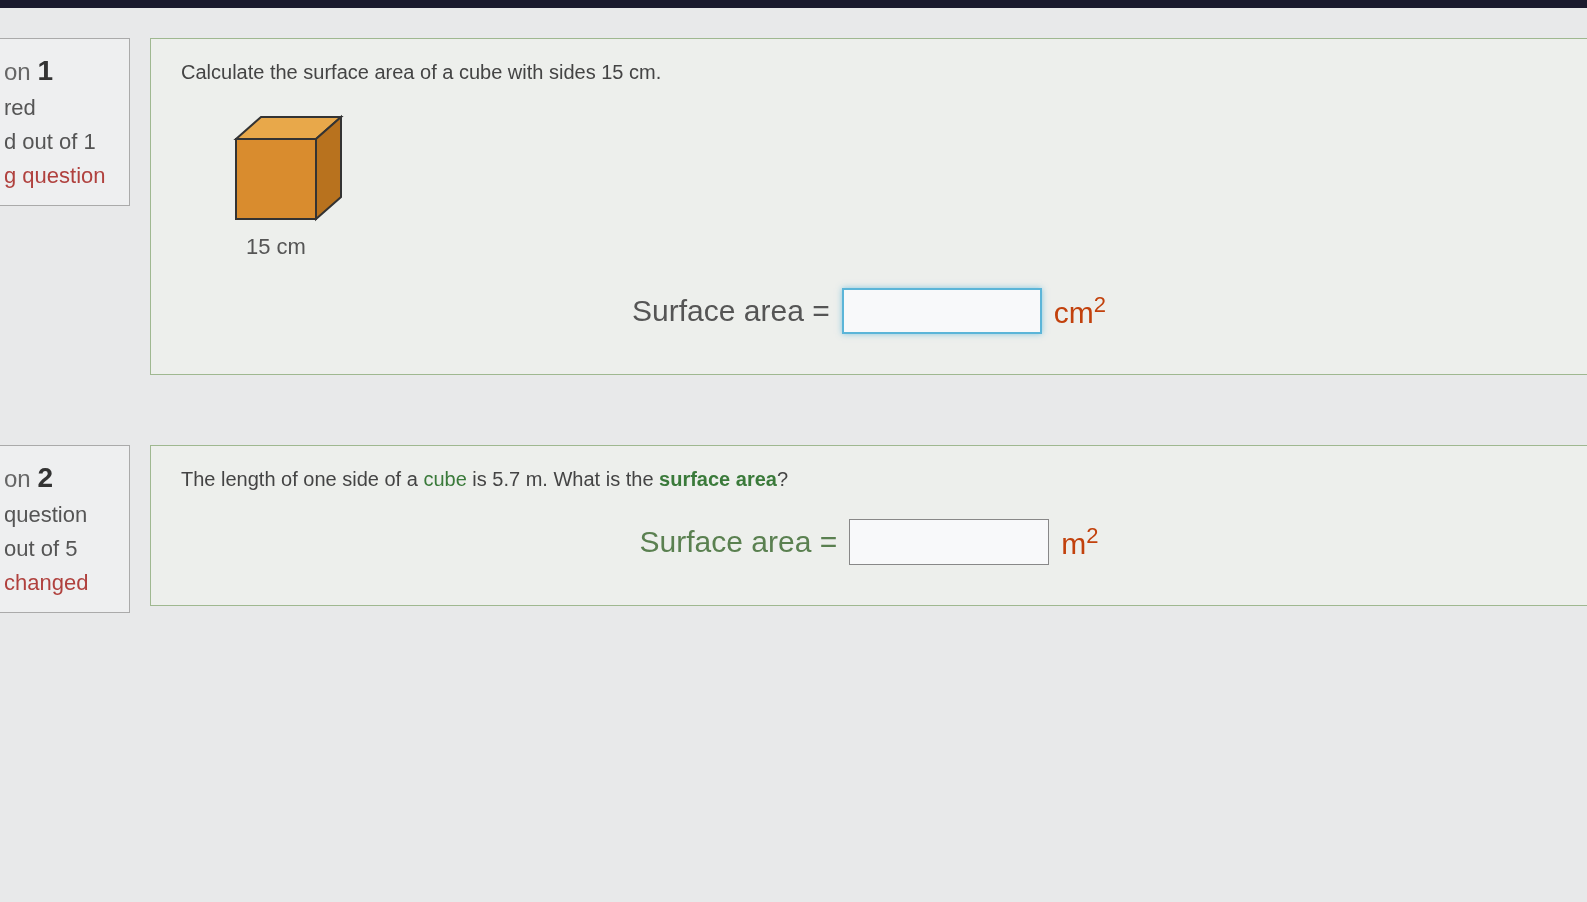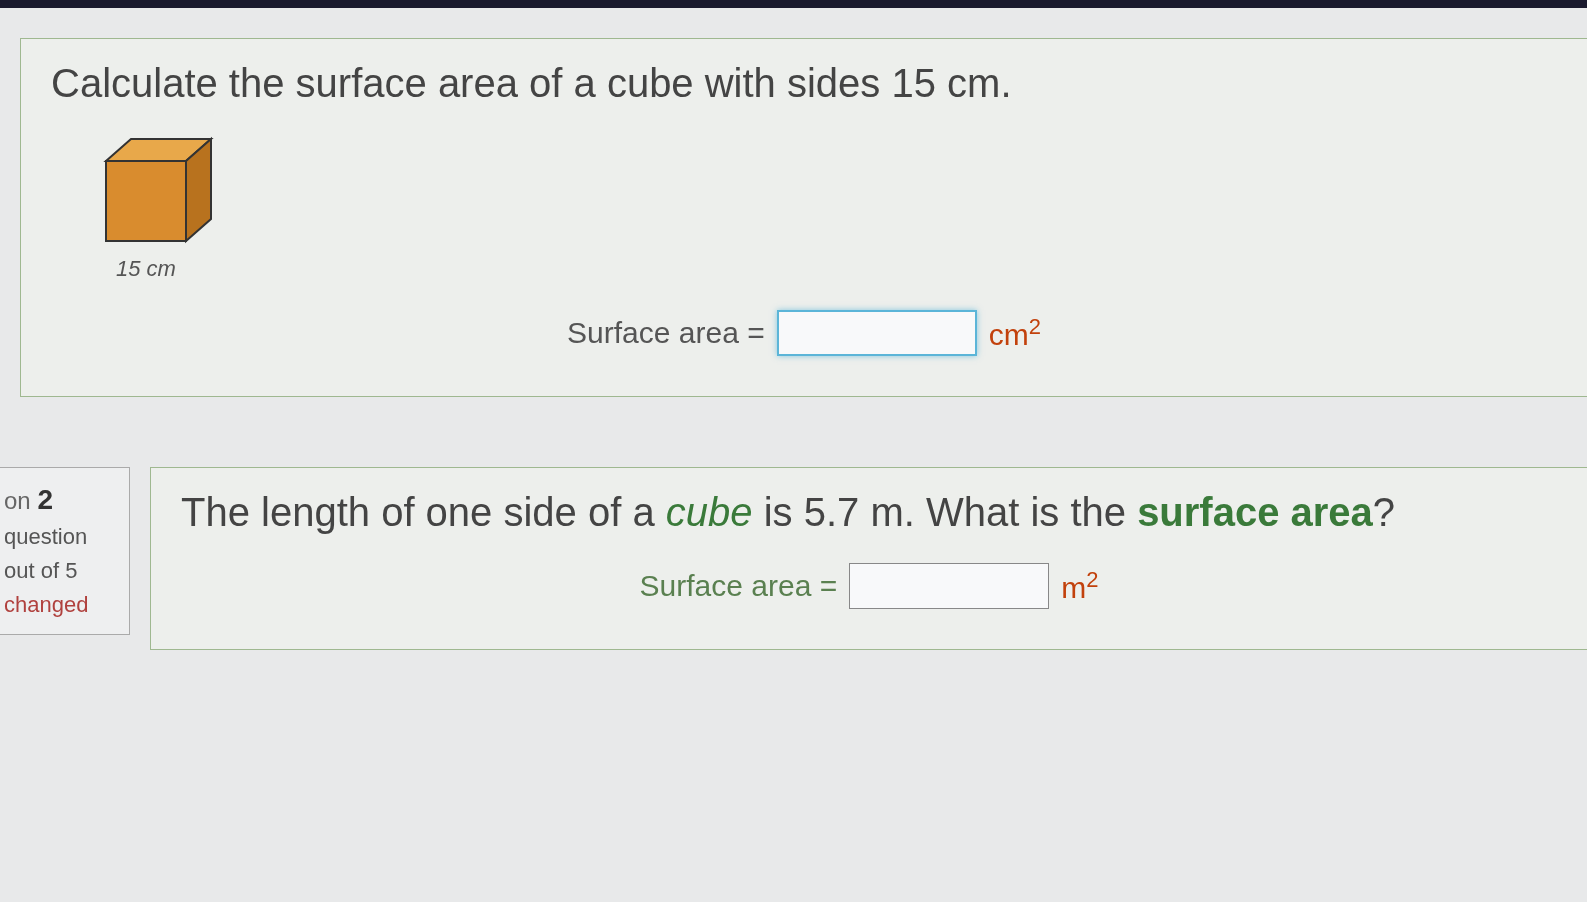--- a/index.html
+++ b/index.html
@@ -57,27 +57,26 @@
     }
     .question-box {
       flex: 1;
       margin-left: 20px;
       border: 1px solid #9fb890;
       background: #edefec;
       padding: 22px 30px 40px 30px;
       border-right: none;
     }
     .question-text {
-      font-size: 40px;
+      font-size: 20px;
       color: #444;
       margin-bottom: 25px;
     }
     .cube-wrap {
       margin-left: 35px;
-      font-style: italic;
     }
     .cube-svg {
       display: block;
     }
     .cube-label {
       font-size: 22px;
       color: #555;
       margin-top: 5px;
       margin-left: 30px;
     }
@@ -106,41 +105,49 @@
     .unit {
       font-size: 30px;
       color: #c2410c;
     }
     .unit sup {
       font-size: 22px;
       vertical-align: super;
     }
     .highlight-cube {
       color: #3a7a3a;
-      font-style: italic;
     }
     .highlight-sa {
       color: #3a7a3a;
       font-weight: bold;
     }
     .question-box.q2 .answer-row {
       color: #5a8050;
     }
     .question-box.q2 .answer-row .label2 {
       color: #5a8050;
     }
   </style>
 </head>
 <body>
 
 <div class="top-bar"></div>
 
 <div class="content">
 
   <div class="question-row">
+    <div class="sidebar">
+      <div class="line qnum">
+        <span>on</span>
+        <b>1</b>
+      </div>
+      <div class="line">red</div>
+      <div class="line">d out of 1</div>
+      <div class="line flag-link">g question</div>
+    </div>
 
     <div class="question-box">
       <div class="question-text">Calculate the surface area of a cube with sides 15 cm.</div>
 
       <div class="cube-wrap">
         <svg class="cube-svg" width="140" height="120">
           <polygon points="20,30 100,30 100,110 20,110" fill="#d98c2e" stroke="#333" stroke-width="2"></polygon>
           <polygon points="20,30 45,8 125,8 100,30" fill="#e8a84a" stroke="#333" stroke-width="2"></polygon>
           <polygon points="100,30 125,8 125,88 100,110" fill="#b8721e" stroke="#333" stroke-width="2"></polygon>
         </svg>

